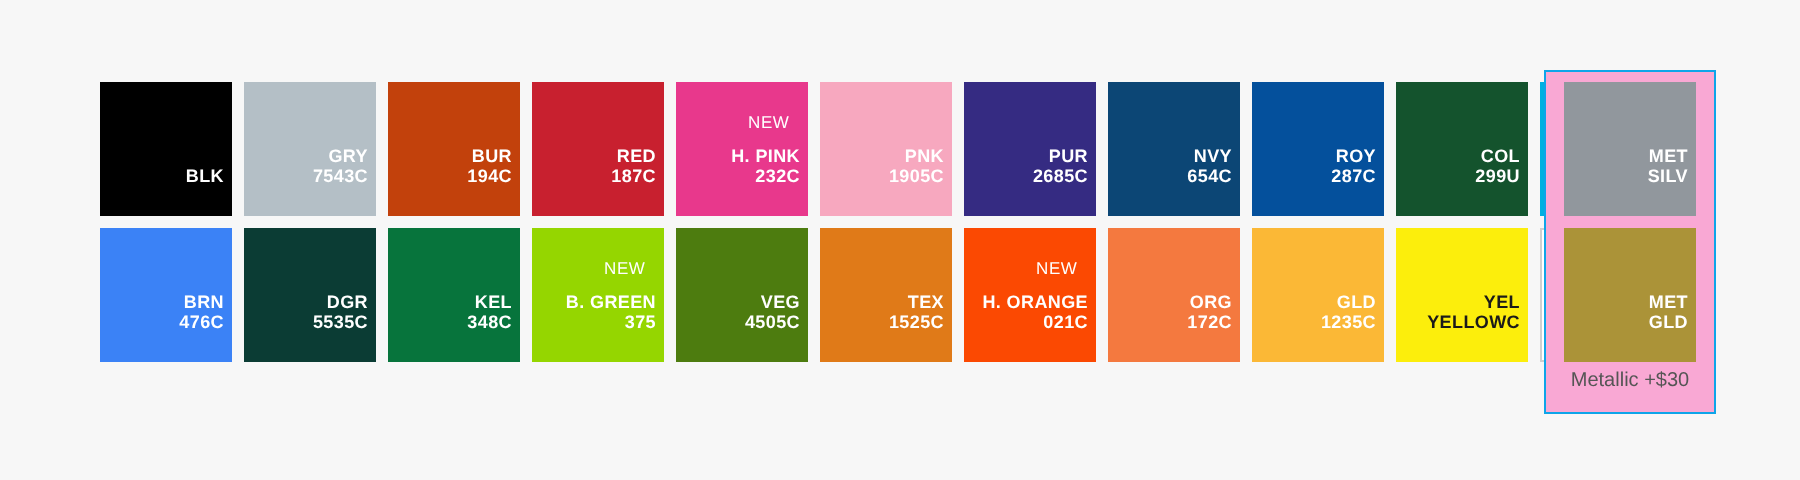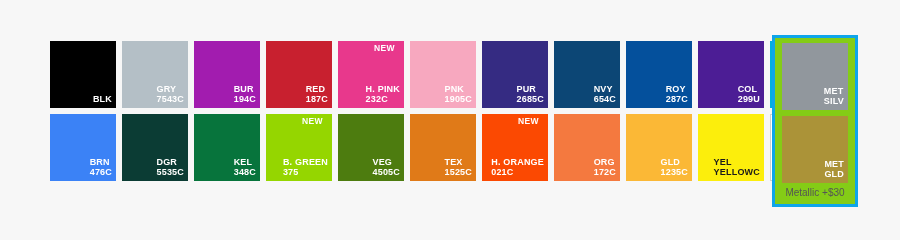--- a/index.html
+++ b/index.html
@@ -38,34 +38,35 @@
     width: 66px;
     height: 67px;
     overflow: hidden;
   }
   .swatch.bordered {
     border: 1px solid #cfcfcf;
   }
 
   .new-badge {
     position: absolute;
-    top: 3px;
+    top: 16px;
     left: 4px;
     font-size: 8.5px;
-    font-weight: bold;
+    font-weight: normal;
     color: #ffffff;
     letter-spacing: 0.3px;
     line-height: 1;
     padding-left: 32px;
   }
 
   .swatch-labels {
     position: absolute;
     right: 4px;
-    bottom: 3px;
+    bottom: 14px;
+    text-align: right;
     line-height: 1.18;
   }
   .swatch-name,
   .swatch-code {
     display: block;
     font-size: 9px;
     font-weight: bold;
     color: #ffffff;
     letter-spacing: 0.2px;
     white-space: nowrap;
@@ -75,22 +76,22 @@
     color: #1a1a1a;
   }
 
   
   #metallic-group {
     position: absolute;
     left: 772px;
     top: 35px;
     width: 86px;
     height: 172px;
-    border: 3px solid #0ea5e9;
-    background: #84cc16;
+    border: 1px solid #0ea5e9;
+    background: #f9a8d4;
     padding: 5px 5px 0 5px;
   }
   #metallic-group .swatch {
     margin: 0 auto;
   }
   #metallic-group .swatch + .swatch {
     margin-top: 6px;
   }
   #metallic-caption {
     text-align: center;
@@ -111,21 +112,21 @@
         <div class="swatch-labels">
           <span class="swatch-name">BLK</span>
         </div>
       </div>
       <div class="swatch" style="background: rgb(180, 191, 198);">
         <div class="swatch-labels">
           <span class="swatch-name">GRY</span>
           <span class="swatch-code">7543C</span>
         </div>
       </div>
-      <div class="swatch" style="background: #a21caf;">
+      <div class="swatch" style="background: #c2410c;">
         <div class="swatch-labels">
           <span class="swatch-name">BUR</span>
           <span class="swatch-code">194C</span>
         </div>
       </div>
       <div class="swatch" style="background: rgb(200, 32, 47);">
         <div class="swatch-labels">
           <span class="swatch-name">RED</span>
           <span class="swatch-code">187C</span>
         </div>
@@ -154,21 +155,21 @@
           <span class="swatch-name">NVY</span>
           <span class="swatch-code">654C</span>
         </div>
       </div>
       <div class="swatch" style="background: rgb(4, 80, 156);">
         <div class="swatch-labels">
           <span class="swatch-name">ROY</span>
           <span class="swatch-code">287C</span>
         </div>
       </div>
-      <div class="swatch" style="background: #4c1d95; padding-left: 28px;">
+      <div class="swatch" style="background: #14532d; padding-left: 28px;">
         <div class="swatch-labels">
           <span class="swatch-name">COL</span>
           <span class="swatch-code">299U</span>
         </div>
       </div>
       <div class="swatch" style="background: rgb(0, 176, 224);">
         <span class="new-badge">NEW</span>
         <div class="swatch-labels">
           <span class="swatch-name">B.BLUE</span>
           <span class="swatch-code">306</span>

